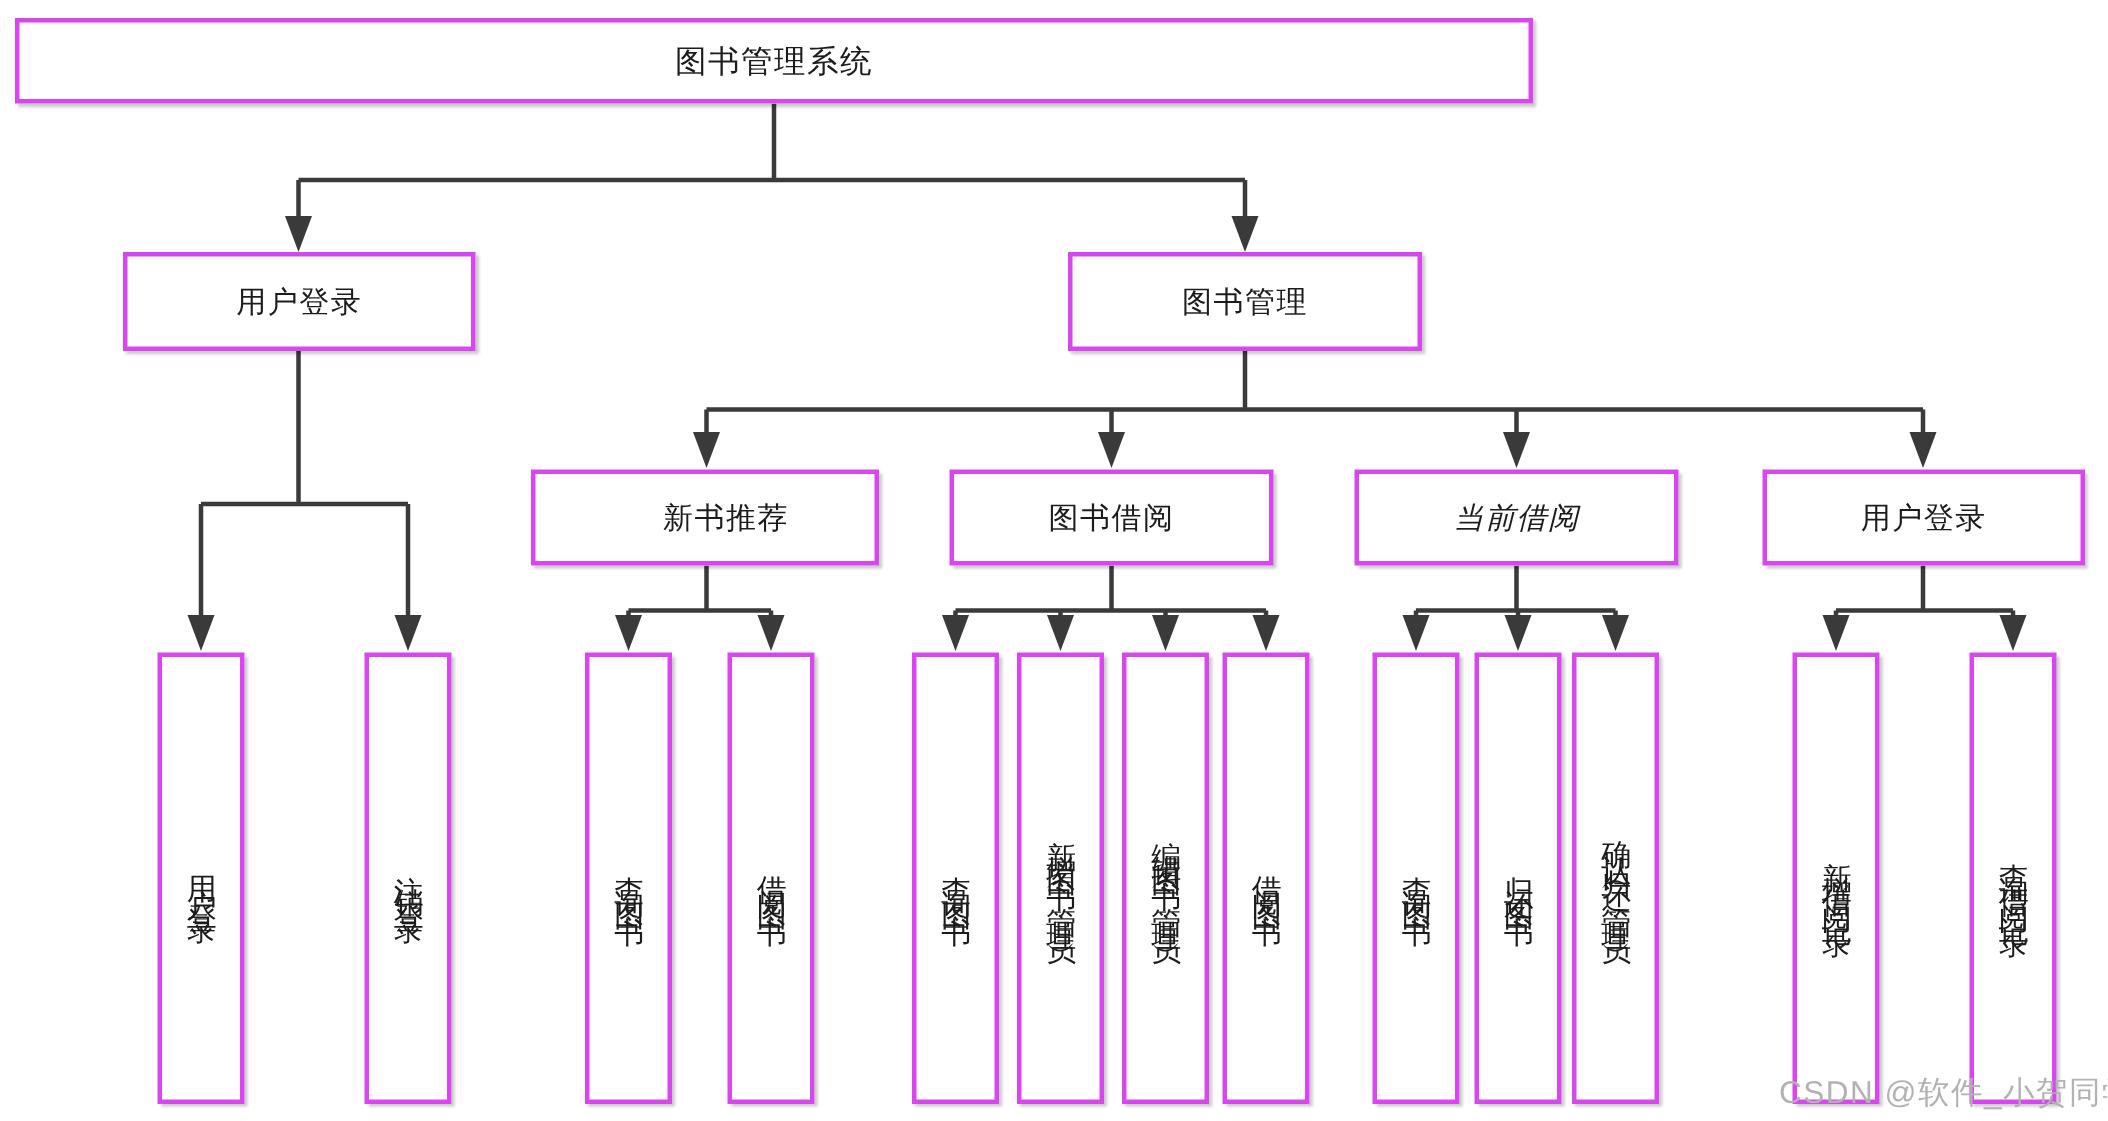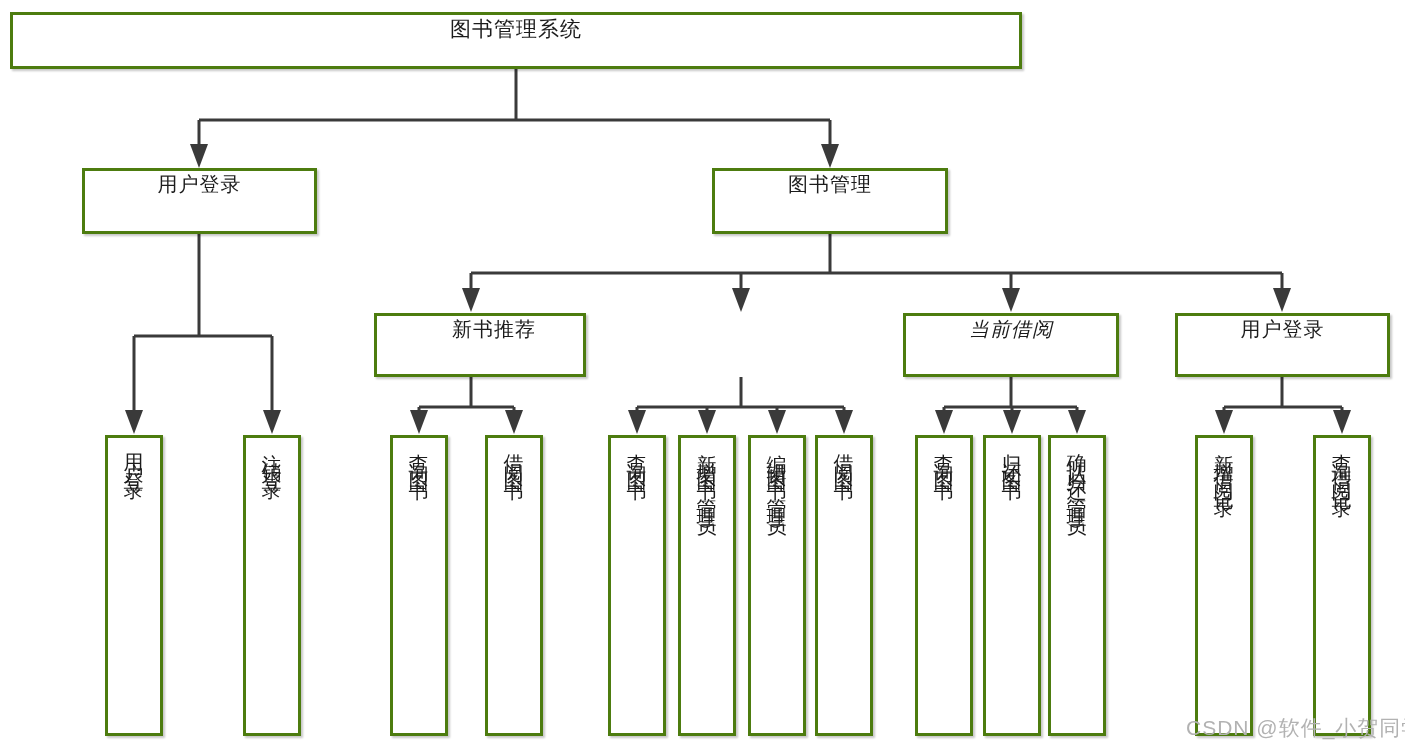--- a/index.html
+++ b/index.html
@@ -17,24 +17,24 @@
   .connectors {
     position: absolute;
     left: 0; top: 0;
     width: 1405px; height: 747px;
     z-index: 1;
   }
 
   .node {
     position: absolute;
     background: #ffffff;
-    border: 3px solid #4d7c0f;
+    border: 3px solid #d946ef;
     color: #1c1c1c;
     display: flex;
-    align-items: flex-start;
+    align-items: center;
     justify-content: center;
     z-index: 2;
     box-shadow: 2px 2px 2px rgba(0,0,0,0.22);
   }
 
   .h-node { font-size: 20px; letter-spacing: 1px; }
   .root-node { font-size: 21px; }
 
   .leaf { top: 435px; width: 58px; height: 301px; }
   .leaf span {
@@ -106,22 +106,25 @@
     <span>图书管理系统</span>
   </div>
 
   <div class="node h-node" style="left:82px; top:168px; width:235px; height:66px;">
     <span>用户登录</span>
   </div>
   <div class="node h-node" style="left:712px; top:168px; width:236px; height:66px;">
     <span>图书管理</span>
   </div>
 
-  <div class="node h-node" style="left:374px; top:313px; width:212px; height:64px;padding-left:28px;">
+  <div class="node h-node" style="left:354px; top:313px; width:232px; height:64px;padding-left:28px;">
     <span>新书推荐</span>
+  </div>
+  <div class="node h-node" style="left:633px; top:313px; width:216px; height:64px;">
+    <span>图书借阅</span>
   </div>
   <div class="node h-node" style="left:903px; top:313px; width:216px; height:64px;font-style:italic;">
     <span>当前借阅</span>
   </div>
   <div class="node h-node" style="left:1175px; top:313px; width:215px; height:64px;">
     <span>用户登录</span>
   </div>
 
   <div class="node leaf" style="left:105px;">
     <span>用户登录</span>

